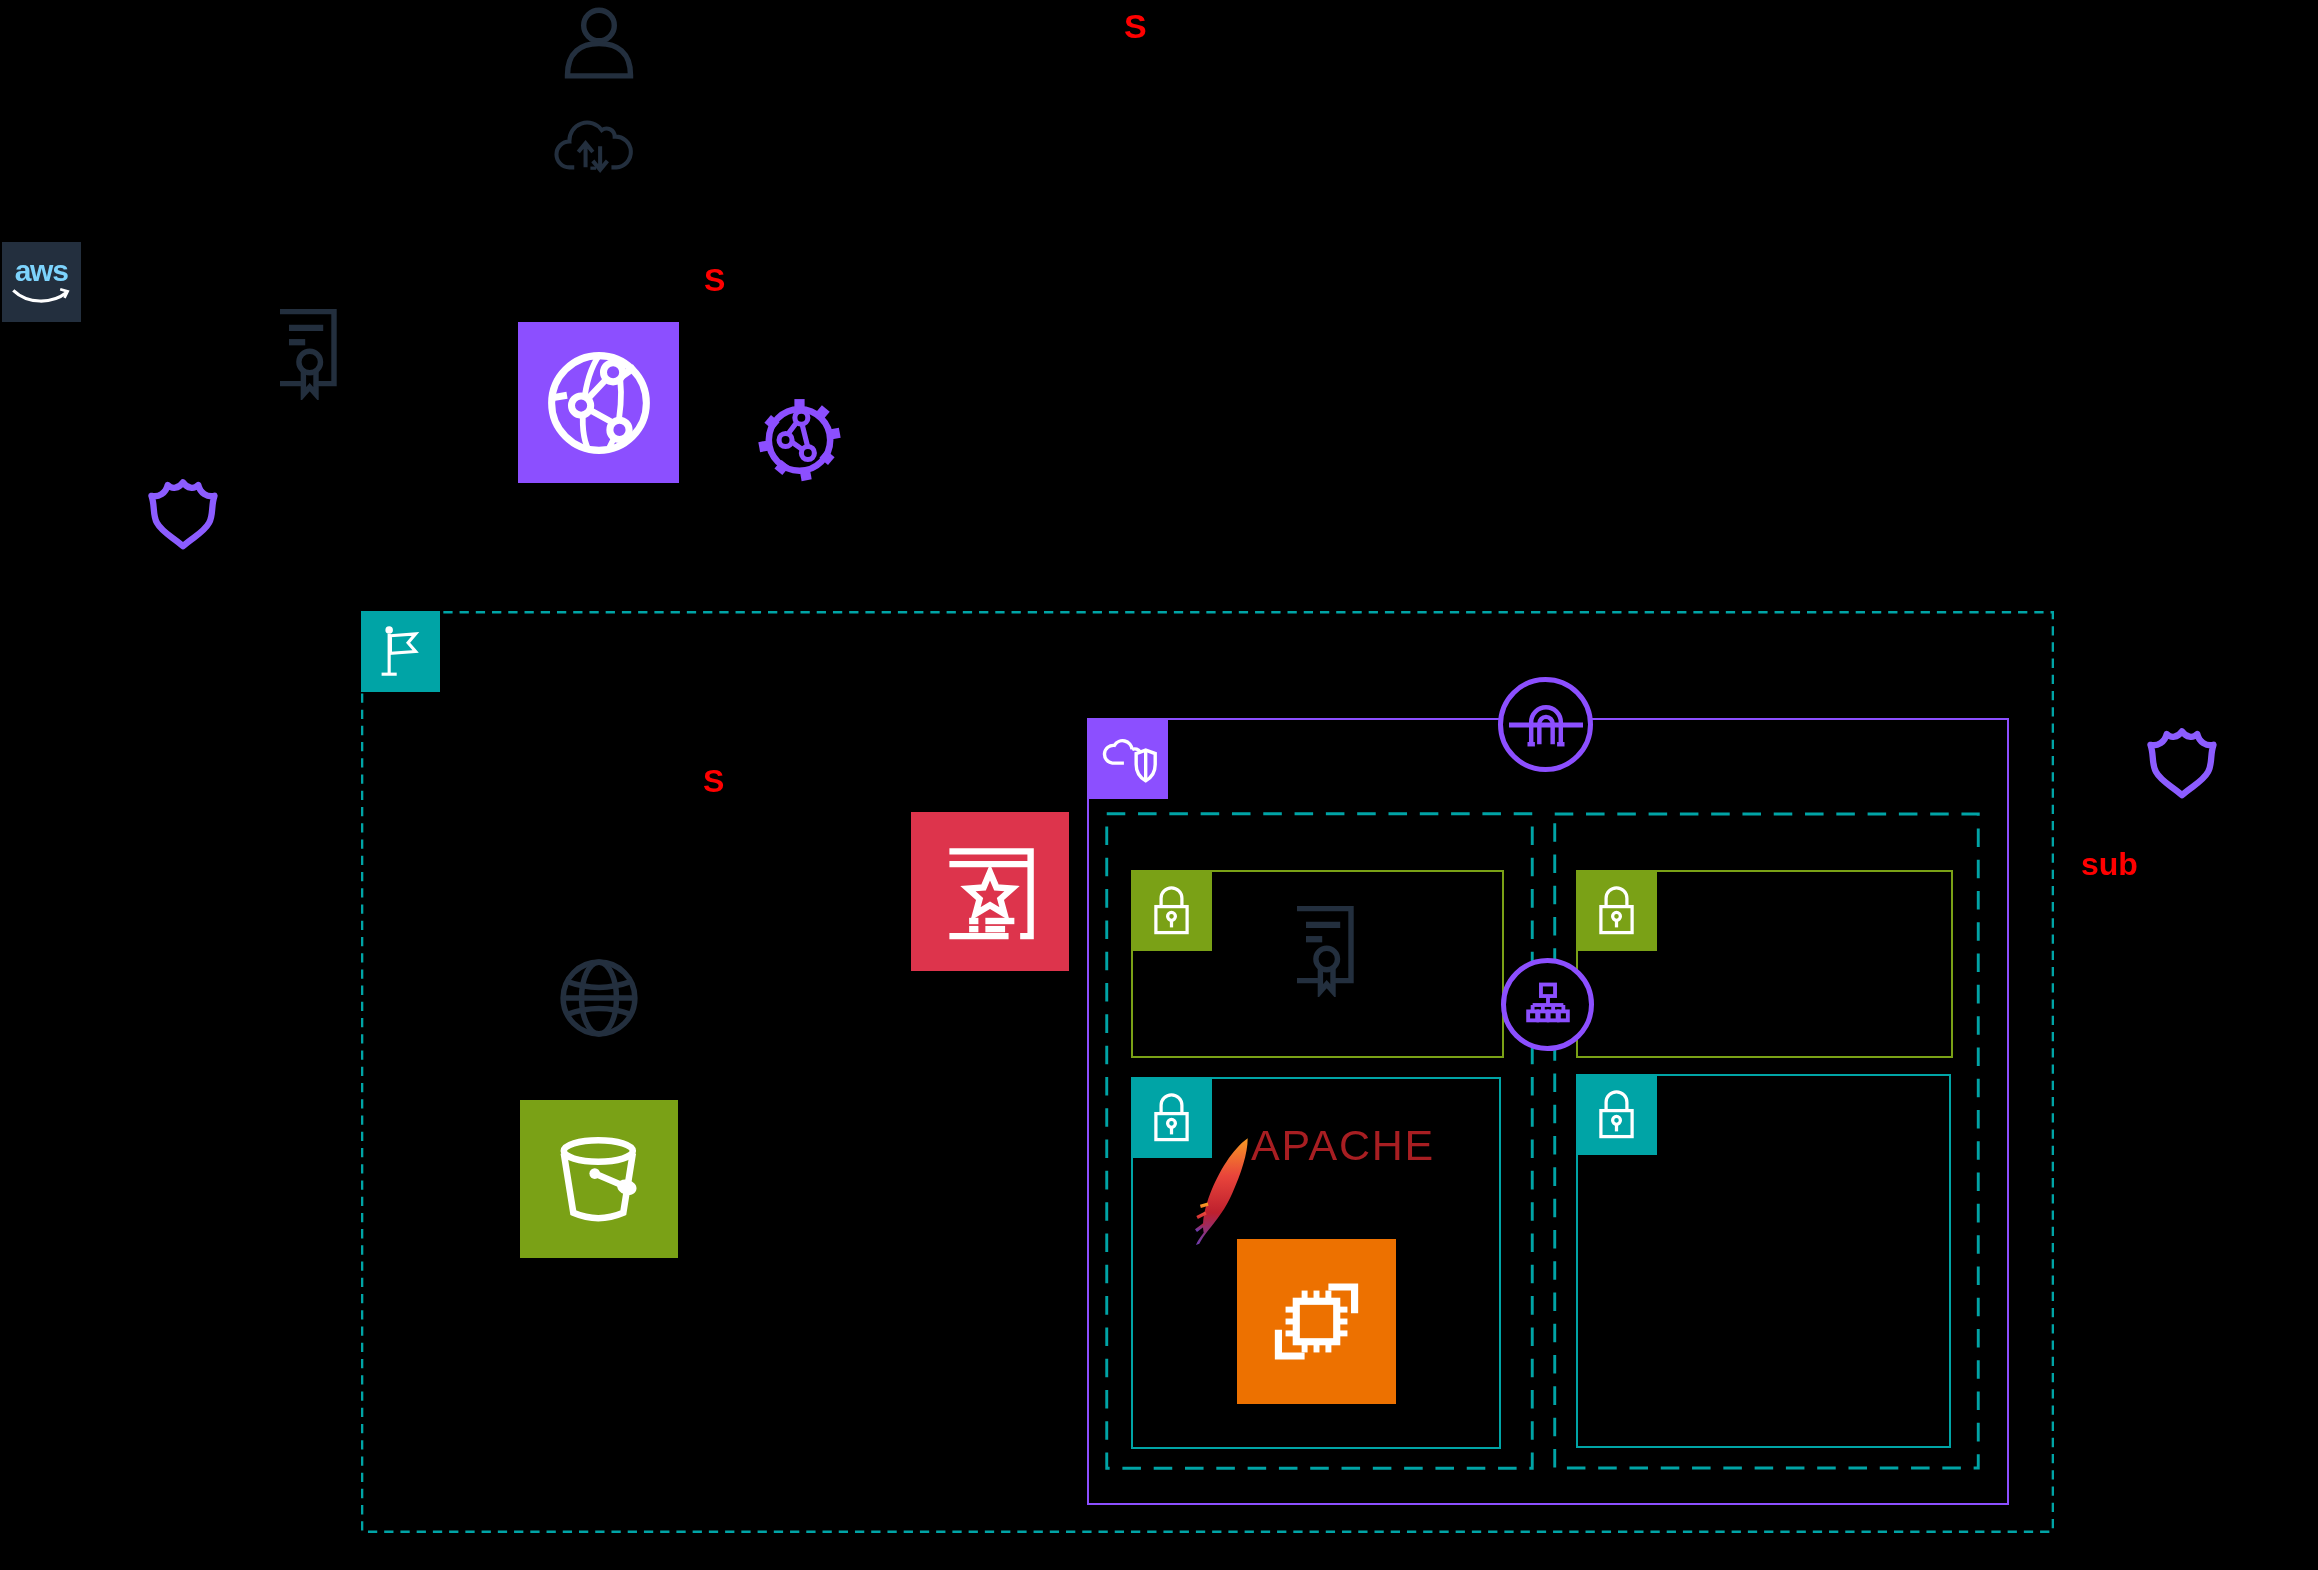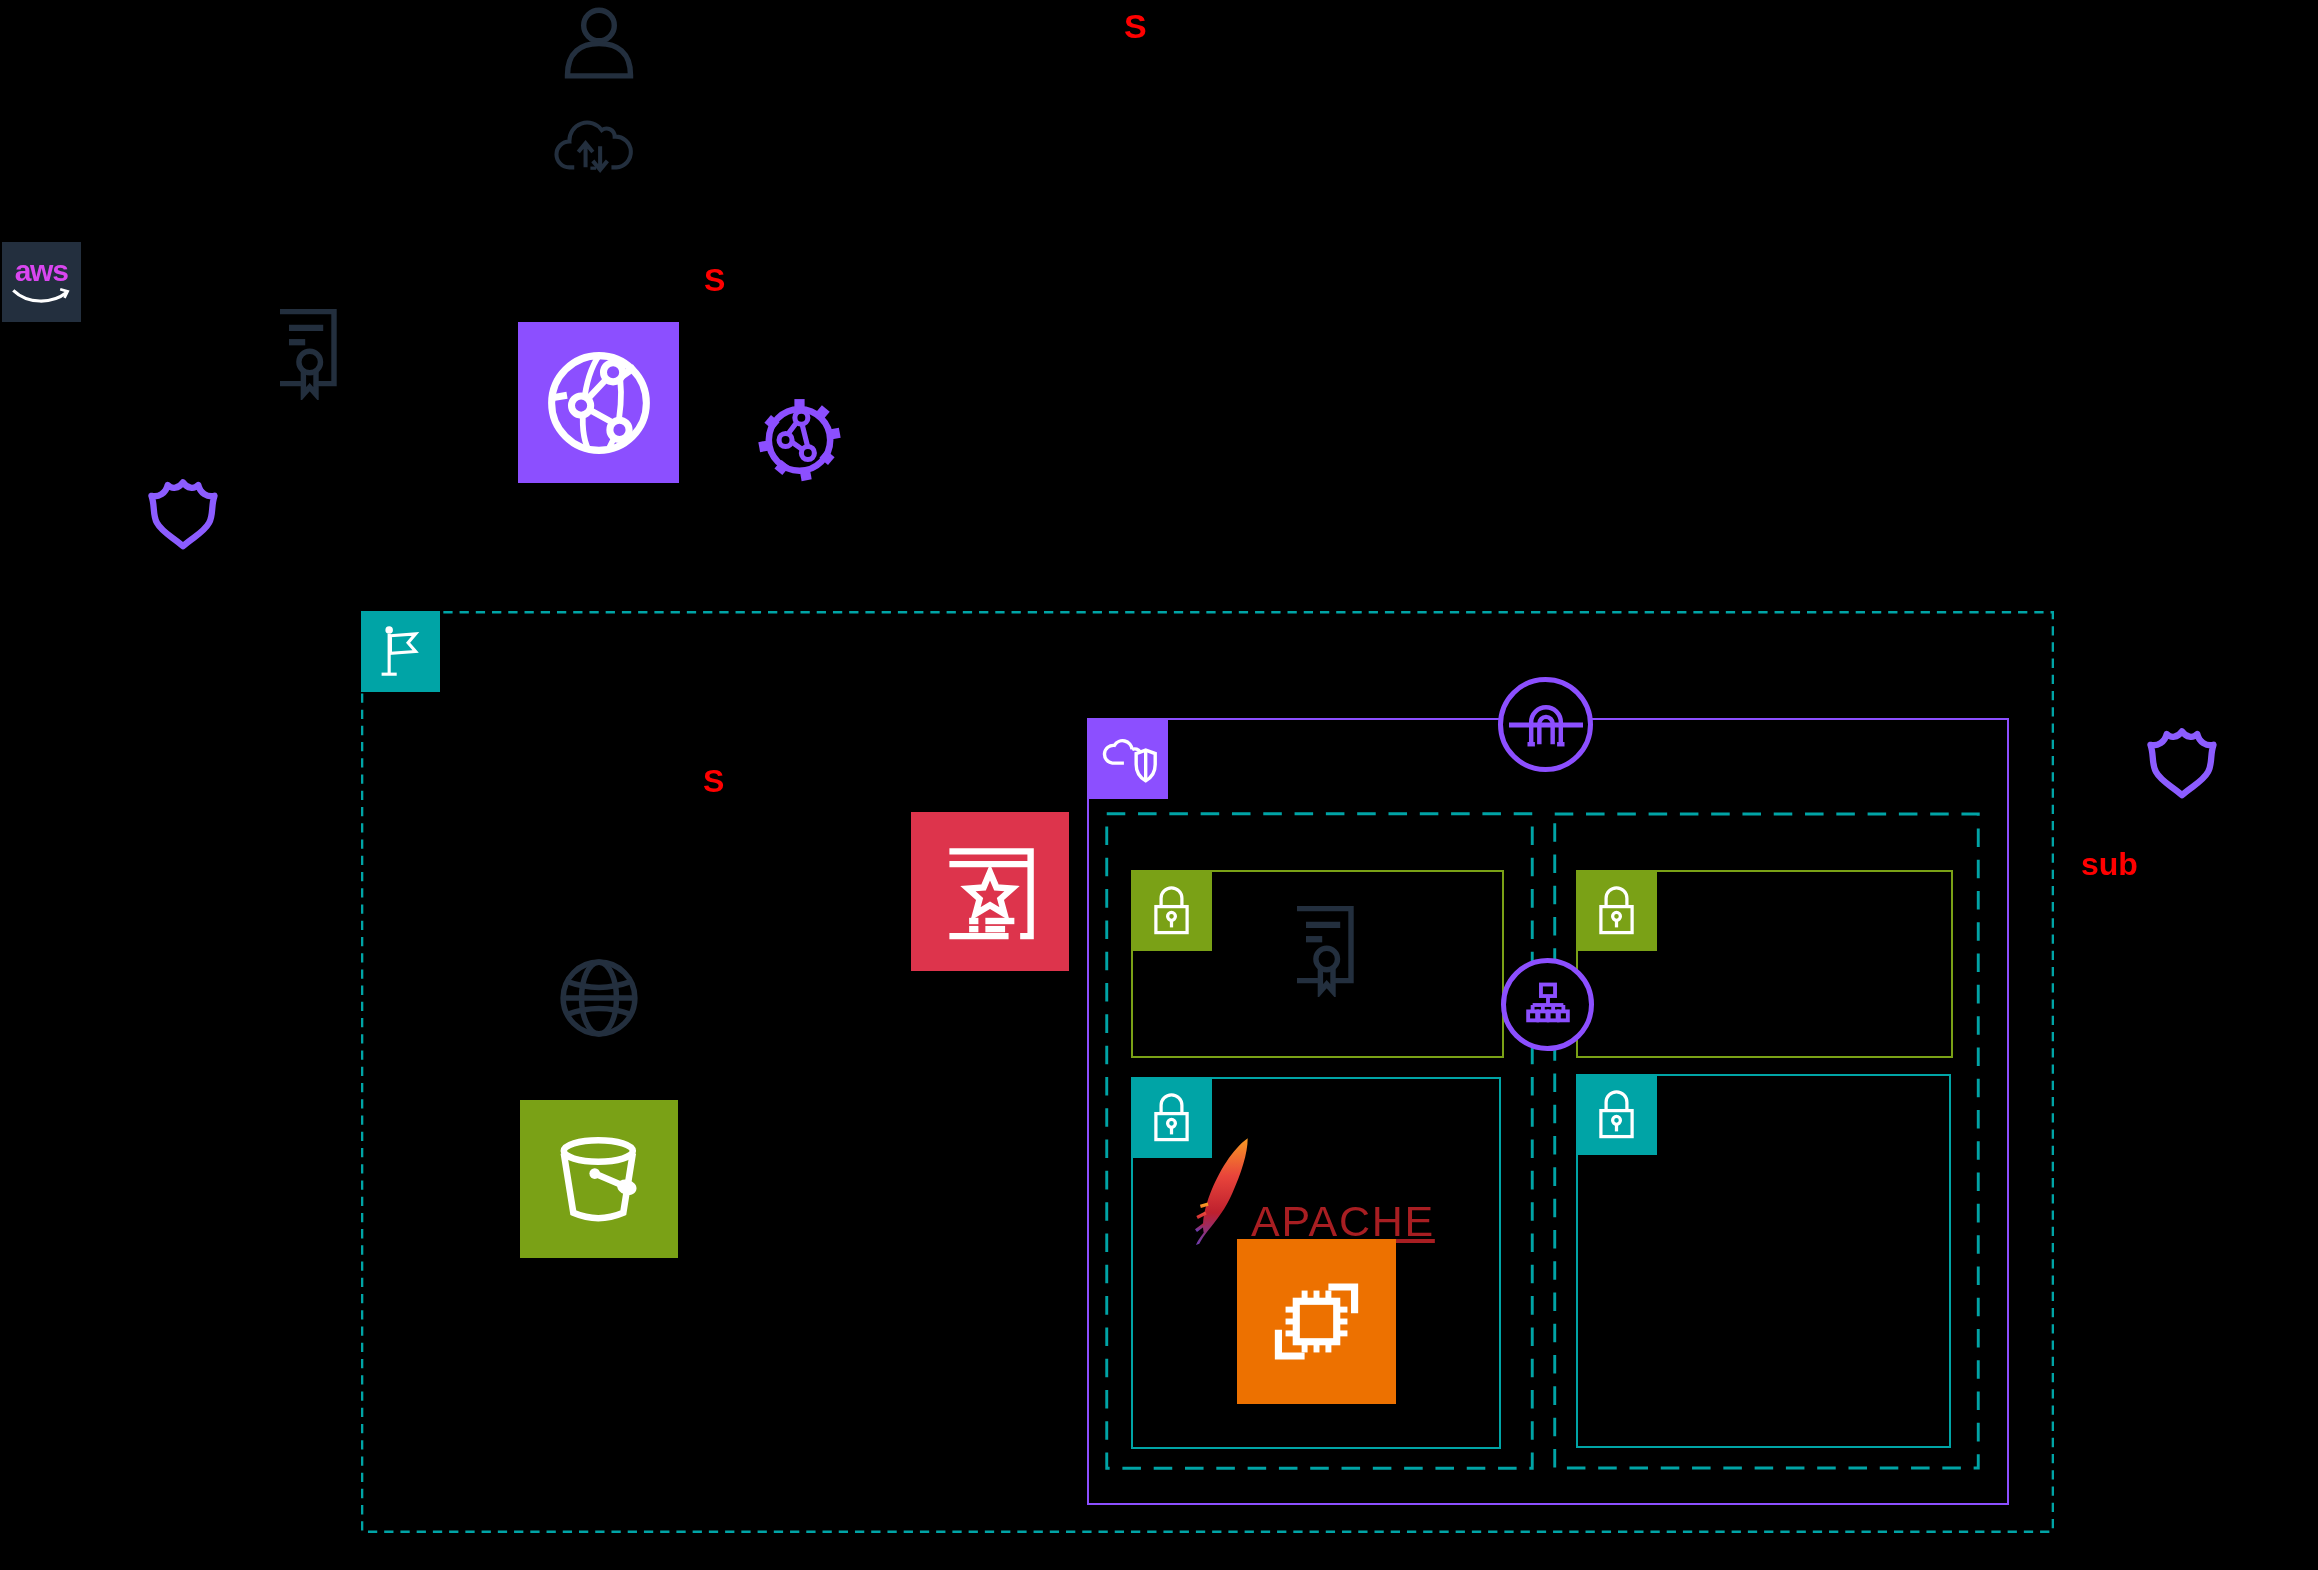--- a/index.html
+++ b/index.html
@@ -5,21 +5,21 @@
   html,body{margin:0;padding:0;background:#000;}
   .canvas{position:relative;width:2319px;height:1571px;background:#000;overflow:hidden;
           font-family:"Liberation Sans", sans-serif;}
   .abs{position:absolute;}
   .redletter{color:#FF0000;font-weight:bold;font-size:32px;line-height:1;}
   .iconbox{display:flex;align-items:center;justify-content:center;}
   .lockbox{width:81px;height:81px;display:flex;align-items:center;justify-content:center;}
   svg{display:block;}
   .aws-logo{width:79px;height:80px;background:#232F3E;display:flex;flex-direction:column;
             align-items:center;justify-content:center;}
-  .aws-logo .t{color:#d946ef;font-weight:bold;font-size:30px;line-height:1;letter-spacing:-1.2px;}
+  .aws-logo .t{color:#7dd3fc;font-weight:bold;font-size:30px;line-height:1;letter-spacing:-1.2px;}
   .apache-text{font-size:43px;font-weight:400;letter-spacing:1.7px;color:#A81E22;line-height:1;}
   .circle-node{border:5.2px solid #8C4FFF;border-radius:50%;background:#000;
                display:flex;align-items:center;justify-content:center;z-index:5;}
 </style>
 </head>
 <body>
 
 <div class="canvas">
 
   <div class="abs" style="left:554px;top:2.9px;width:90px;height:90px;">
@@ -258,21 +258,21 @@
           <stop offset="0" stop-color="#F69923"></stop>
           <stop offset="0.35" stop-color="#E9453B"></stop>
           <stop offset="0.7" stop-color="#BE202E"></stop>
           <stop offset="1" stop-color="#6D3CAD"></stop>
         </linearGradient>
       </defs>
       <path d="M52,2 C38,12 26,32 18,52 C13,65 10,78 12,88 C9,92 6,96 5,99 L8,98 C10,94 13,90 16,86 C24,76 32,66 38,52 C46,34 52,16 52,2 Z" fill="url(#fg)"></path>
       <path d="M14,70 L6,74 M16,62 L9,64 M13,80 L5,86" stroke="url(#fg)" stroke-width="3" fill="none"></path>
     </svg>
   </div>
-  <div class="abs apache-text" style="left:1251px;top:1200px;text-decoration:underline;">APACHE</div>
+  <div class="abs apache-text" style="left:1251px;top:1124px;">APACHE</div>
 
   <div class="abs iconbox" style="left:1237px;top:1239px;width:159px;height:165px;background:#ED7100;">
     <svg viewBox="0 0 100 100" width="119" height="119" fill="none" stroke="#FFFFFF" stroke-width="6">
       <polyline points="60,21 82,21 82,43"></polyline>
       <polyline points="40,79 18,79 18,57"></polyline>
       <rect x="33" y="33" width="34" height="34"></rect>
       <g stroke-width="5">
         <line x1="40" y1="33" x2="40" y2="24"></line>
           <line x1="50" y1="33" x2="50" y2="24"></line>
           <line x1="60" y1="33" x2="60" y2="24"></line>

